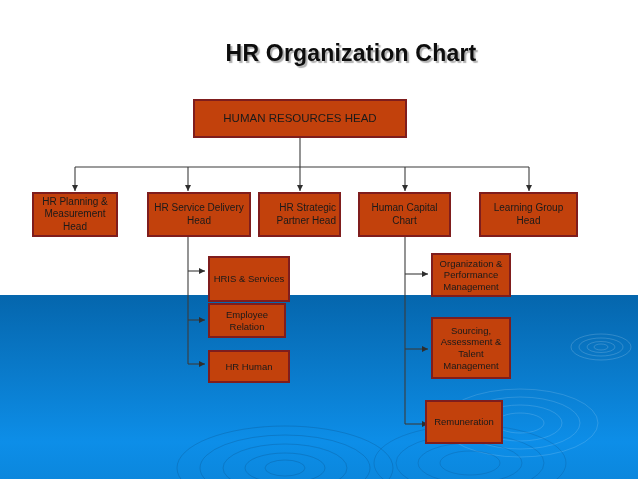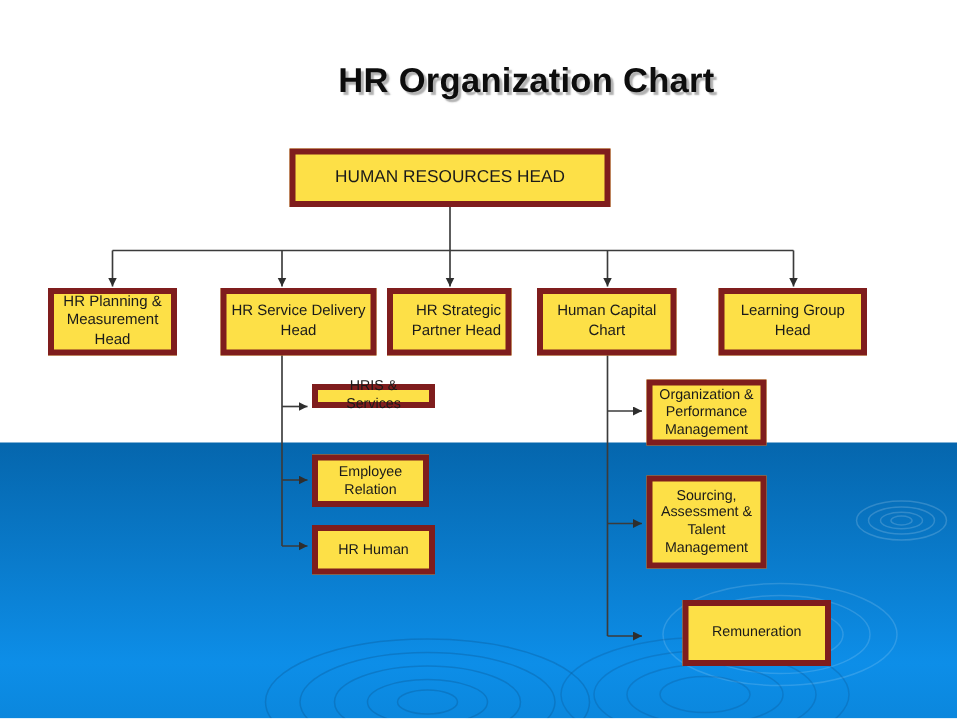--- a/index.html
+++ b/index.html
@@ -40,22 +40,22 @@
     color: #0d0d0d;
     letter-spacing: 0.2px;
     text-shadow: 2px 2px 1px rgba(150,150,150,0.75);
     padding-left: 32px;
   }
 
   
   .node {
     position: absolute;
     box-sizing: border-box;
-    background: #fde047;
-    border: 4px solid #7f1d1d;
+    background: #c2410c;
+    border: 2px solid #7f1d1d;
     color: #1a1a1a;
     display: flex;
     align-items: center;
     justify-content: center;
     text-align: center;
     line-height: 1.22;
     z-index: 5;
   }
   .node.lvl1 { font-size: 11.5px; }
   .node.lvl2 { font-size: 10px; }
@@ -151,33 +151,33 @@
   <div class="node lvl2" style="left:258px; top:192px; width:83px; height:45px;text-align:right;">
     <span class="txt">HR Strategic Partner Head</span>
   </div>
   <div class="node lvl2" style="left:358px; top:192px; width:93px; height:45px;">
     <span class="txt">Human Capital Chart</span>
   </div>
   <div class="node lvl2" style="left:479px; top:192px; width:99px; height:45px;">
     <span class="txt">Learning Group Head</span>
   </div>
 
-  <div class="node lvl3" style="left:208px; top:256px; width:82px; height:16px;">
+  <div class="node lvl3" style="left:208px; top:256px; width:82px; height:46px;">
     <span class="txt">HRIS &amp; Services</span>
   </div>
   <div class="node lvl3" style="left:208px; top:303px; width:78px; height:35px;">
     <span class="txt">Employee Relation</span>
   </div>
   <div class="node lvl3" style="left:208px; top:350px; width:82px; height:33px;">
     <span class="txt">HR Human</span>
   </div>
 
   <div class="node lvl3" style="left:431px; top:253px; width:80px; height:44px;">
     <span class="txt">Organization &amp; Performance Management</span>
   </div>
   <div class="node lvl3" style="left:431px; top:317px; width:80px; height:62px;">
     <span class="txt">Sourcing, Assessment &amp; Talent Management</span>
   </div>
-  <div class="node lvl3" style="left:455px; top:400px; width:99px; height:44px;">
+  <div class="node lvl3" style="left:425px; top:400px; width:78px; height:44px;">
     <span class="txt">Remuneration</span>
   </div>
 
 </div>
 
 </body></html>

